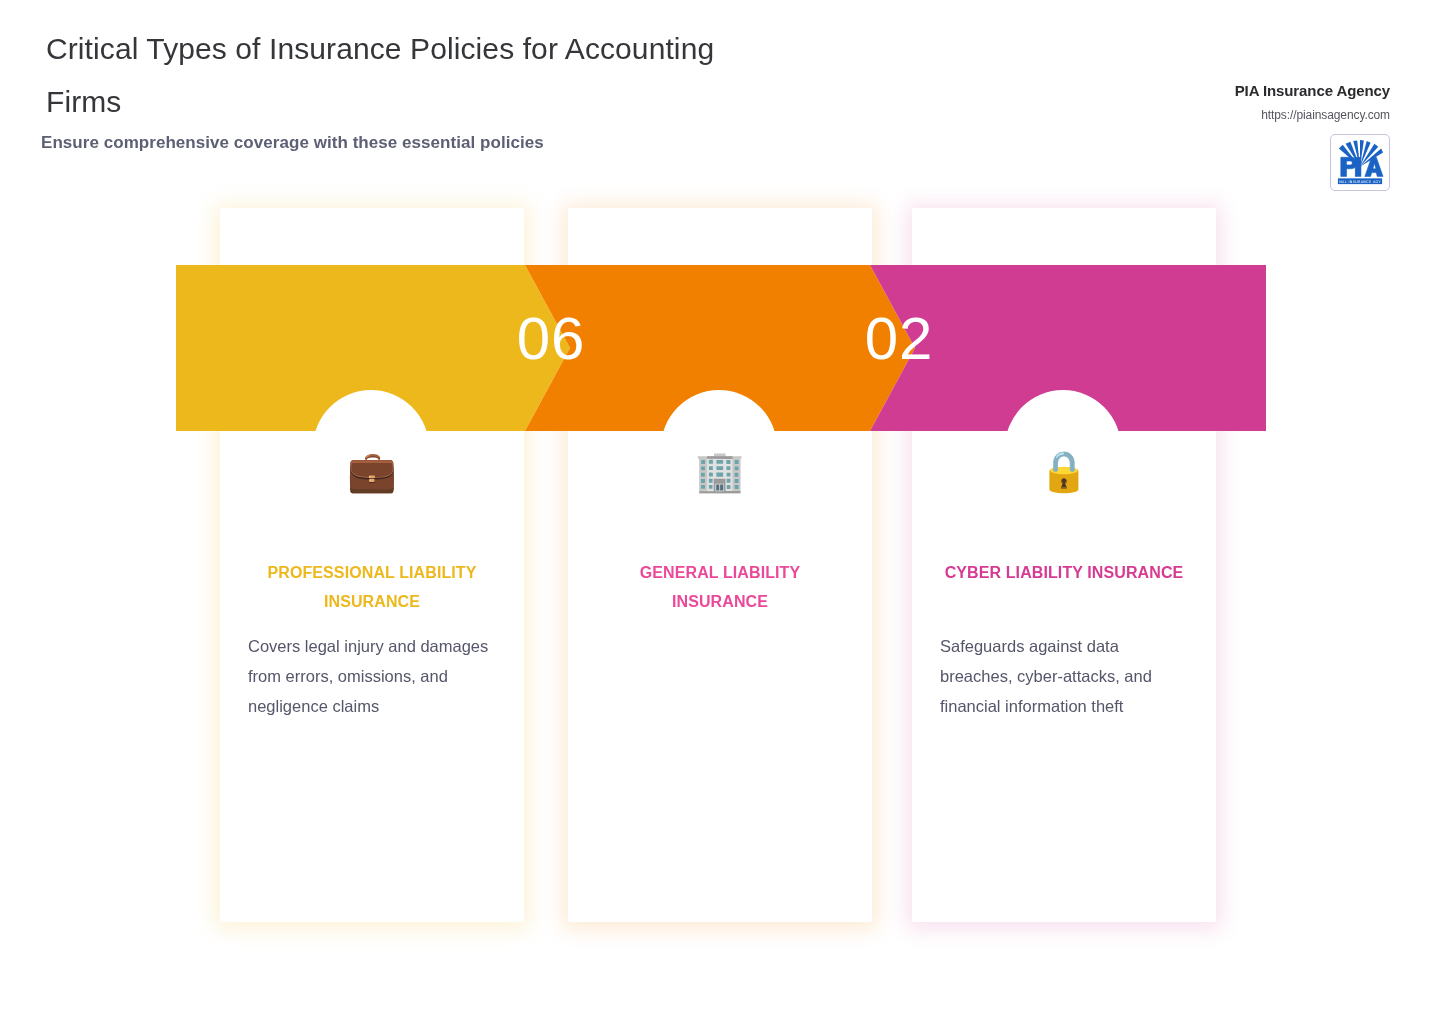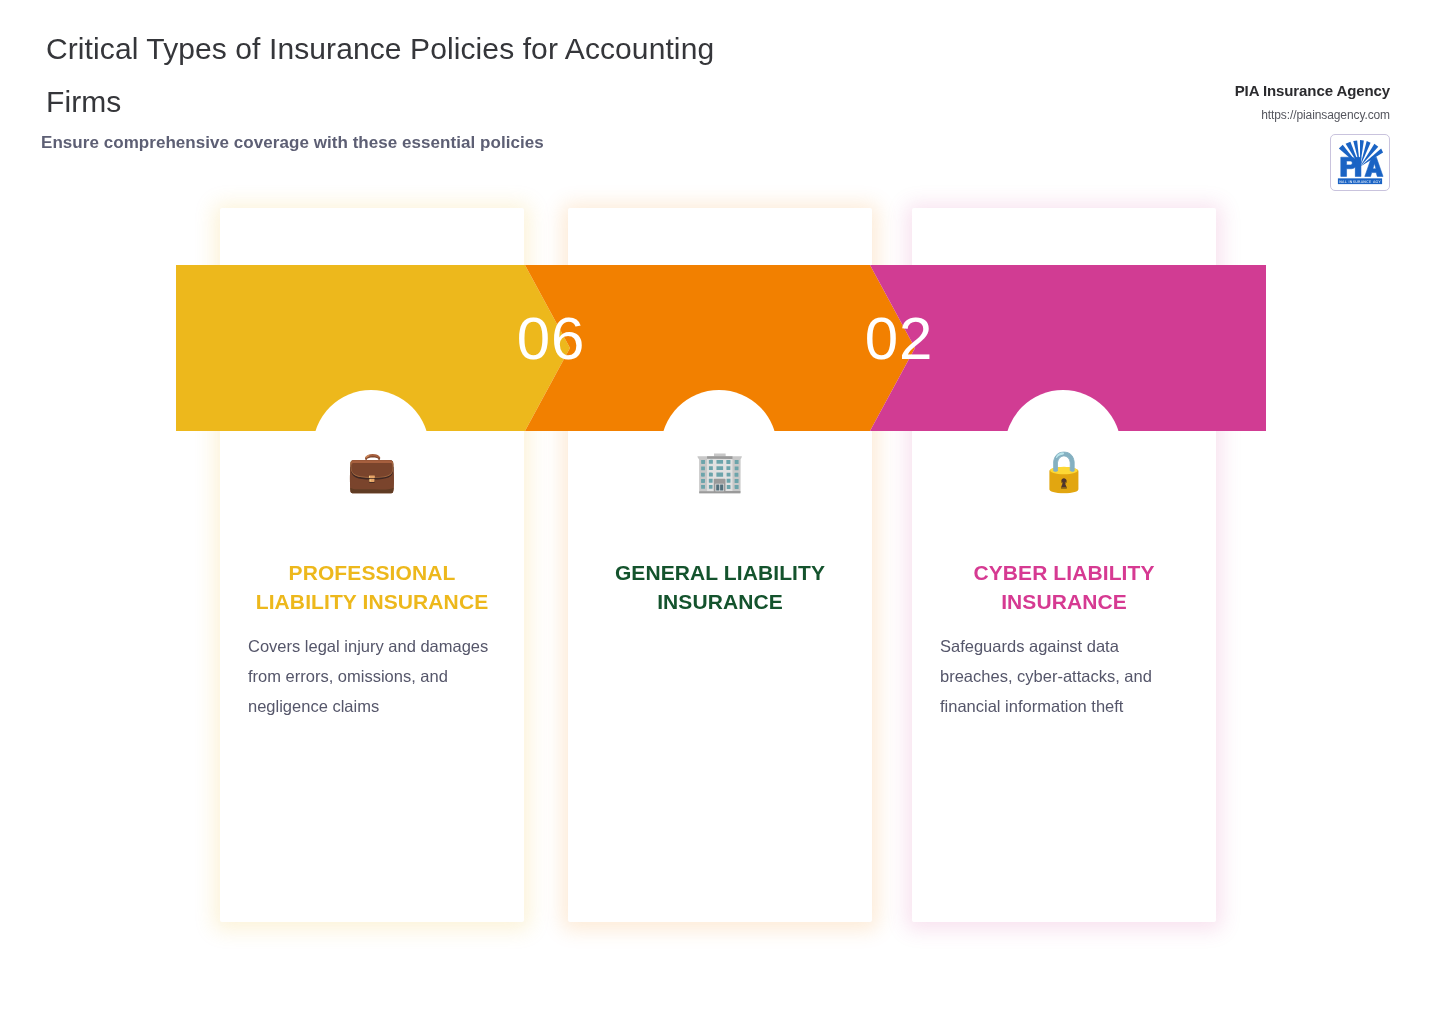--- a/index.html
+++ b/index.html
@@ -41,25 +41,25 @@
   .card.c2 { left:568px; box-shadow:0 2px 20px 6px rgba(242,128,0,0.16); }
   .card.c3 { left:912px; box-shadow:0 2px 20px 6px rgba(209,60,147,0.15); }
 
   .card-icon {
     position:absolute; top:240px; left:0; width:100%;
     text-align:center; font-size:40px; line-height:46px;
     font-family:"DejaVu Sans", sans-serif;
   }
   .card-title {
     position:absolute; top:350px; left:28px; right:28px;
-    text-align:center; font-size:21px; font-weight:bold;
+    text-align:center; font-size:16px; font-weight:bold;
     line-height:29px; letter-spacing:0.1px;
   }
   .card.c1 .card-title { color:#edb81c; }
-  .card.c2 .card-title { color:#14532d; }
+  .card.c2 .card-title { color:#ec4899; }
   .card.c3 .card-title { color:#d63a92; }
   .card-desc {
     position:absolute; top:423px; left:28px; right:28px;
     font-size:16.5px; line-height:30px; color:#55566a;
   }
   .card.c1 .card-desc { text-align:left; }
   .card.c2 .card-desc { text-align:left; }
   .card.c3 .card-desc { text-align:left; }
 
   

